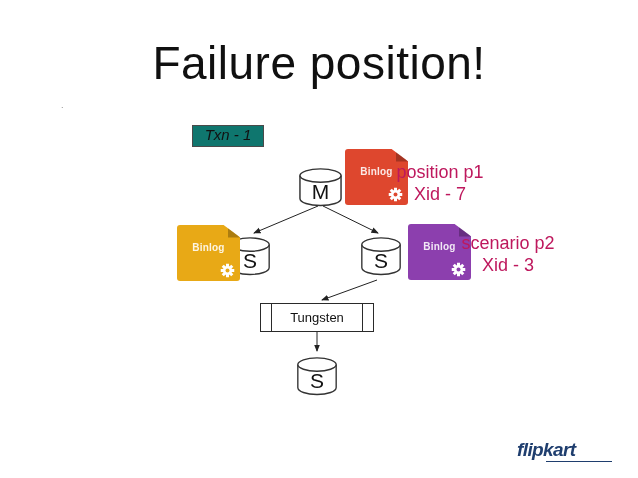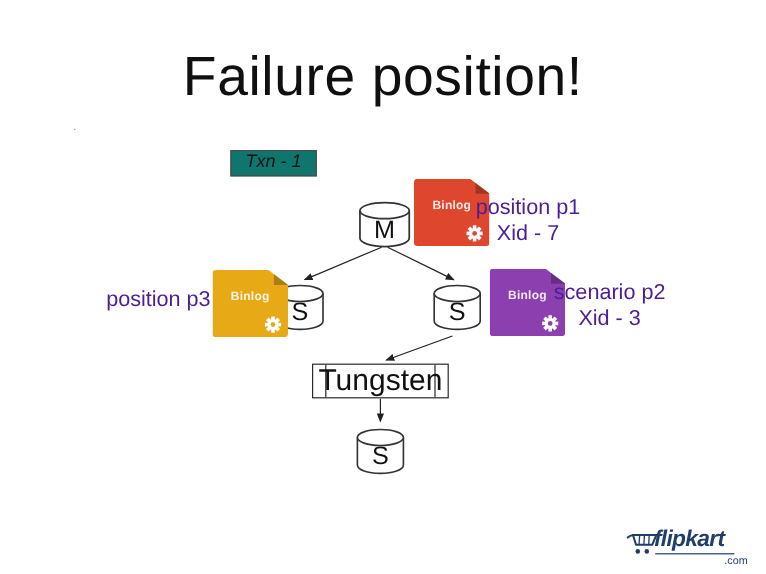--- a/index.html
+++ b/index.html
@@ -40,39 +40,39 @@
     background:rgba(0,0,0,0.26);
     clip-path:polygon(0 0,100% 100%,0 100%);
   }
   .binlog .blabel{
     position:absolute;top:17px;left:0;width:100%;text-align:center;
     font-size:10px;font-weight:bold;color:rgba(255,255,255,0.88);letter-spacing:0.2px;
   }
   .binlog .gear{position:absolute;right:5px;bottom:3px;}
   
   .poslabel{
-    position:absolute;text-align:center;font-size:18px;line-height:22px;color:#4c1d95;
+    position:absolute;text-align:center;font-size:18px;line-height:22px;color:#be185d;
   }
   
   .tungsten{
     position:absolute;left:260px;top:303px;width:112px;height:27px;
     border:1.4px solid #2a2a2a;background:#fff;
   }
   .tungsten .cell-line{position:absolute;top:0;bottom:0;width:1.4px;background:#2a2a2a;}
   .tungsten .cell-line.left{left:10px;}
   .tungsten .cell-line.right{right:10px;}
   .tungsten .tlabel{
     position:absolute;left:0;top:0;width:100%;height:100%;
     display:flex;align-items:center;justify-content:center;
-    font-size:25px;color:#111;
+    font-size:13px;color:#111;
   }
   
   .logo{
     position:absolute;left:522px;top:438px;height:32px;
-    display:flex;align-items:flex-start;color:var(--brand);
+    display:flex;align-items:flex-start;color:var(--brand);flex-direction:column;
   }
   .logo .brand{
     font-size:19px;font-weight:bold;font-style:italic;letter-spacing:-0.6px;
     line-height:24px;margin-left:-5px;
   }
   .logo .suffix{font-size:9px;margin-top:24px;font-weight:400;}
   .logo .logo-underline{
     position:absolute;left:24px;top:23px;width:66px;height:1.4px;background:var(--brand);
   }
 </style>
@@ -179,21 +179,20 @@
 
   <div class="poslabel" style="left:384px;top:161px;width:112px;">
     <div>position p1</div>
     <div>Xid - 7</div>
   </div>
   <div class="poslabel" style="left:452px;top:232px;width:112px;">
     <div>scenario p2</div>
     <div>Xid - 3</div>
   </div>
   <div class="poslabel" style="left:78px;top:238px;width:108px;">
-    <div>position p3</div>
   </div>
 
   <div class="tungsten">
     <div class="cell-line left"></div>
     <div class="cell-line right"></div>
     <div class="tlabel">Tungsten</div>
   </div>
 
   <div class="logo" style="--brand: #1F3E6E;">
     <svg width="28" height="27" viewBox="0 0 28 27">

